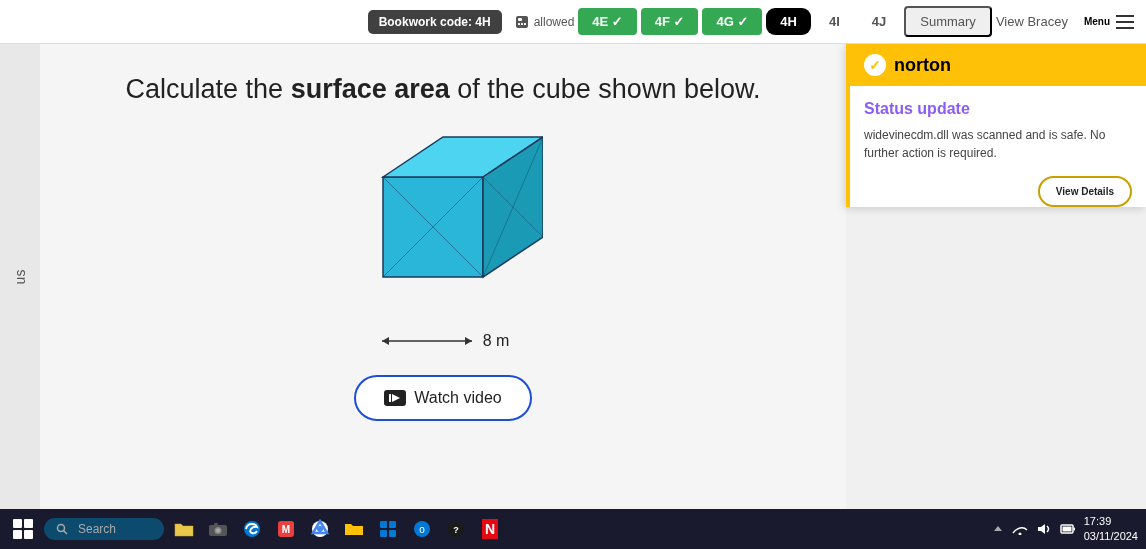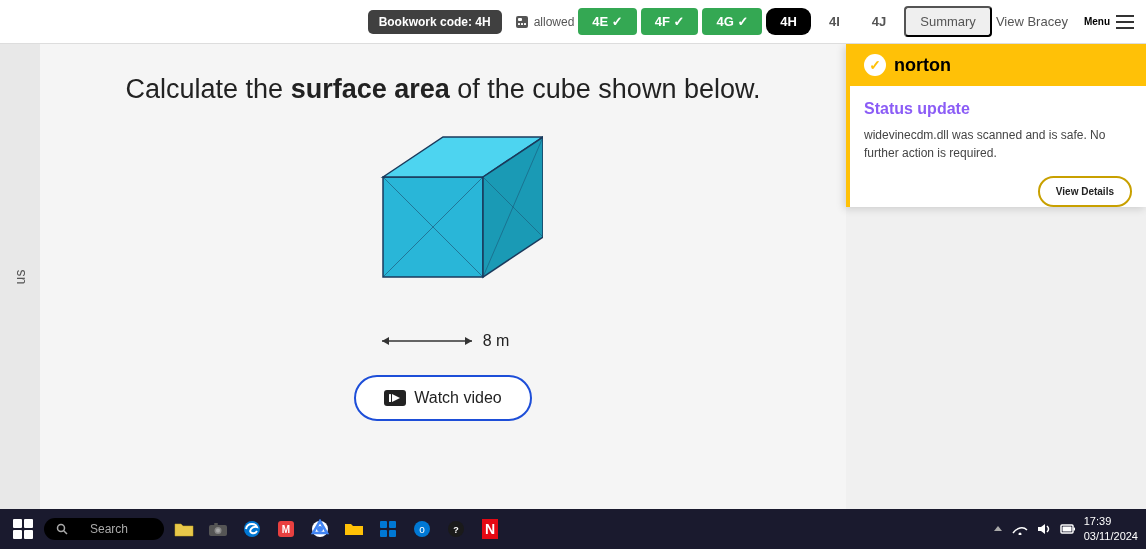--- a/index.html
+++ b/index.html
@@ -285,30 +285,30 @@
       display: grid;
       grid-template-columns: 1fr 1fr;
       gap: 2px;
     }
     .win-logo div {
       background: #fff;
       border-radius: 1px;
     }
 
     .taskbar-search {
-      background: #000000;
+      background: #0c4a6e;
       border: none;
       border-radius: 16px;
       color: #ccc;
       padding: 4px 12px;
       font-size: 12px;
       width: 120px;
       display: flex;
       align-items: center;
-      gap: 22px;
+      gap: 10px;
     }
 
     .taskbar-icon {
       width: 28px;
       height: 28px;
       display: flex;
       align-items: center;
       justify-content: center;
       border-radius: 4px;
       cursor: pointer;

